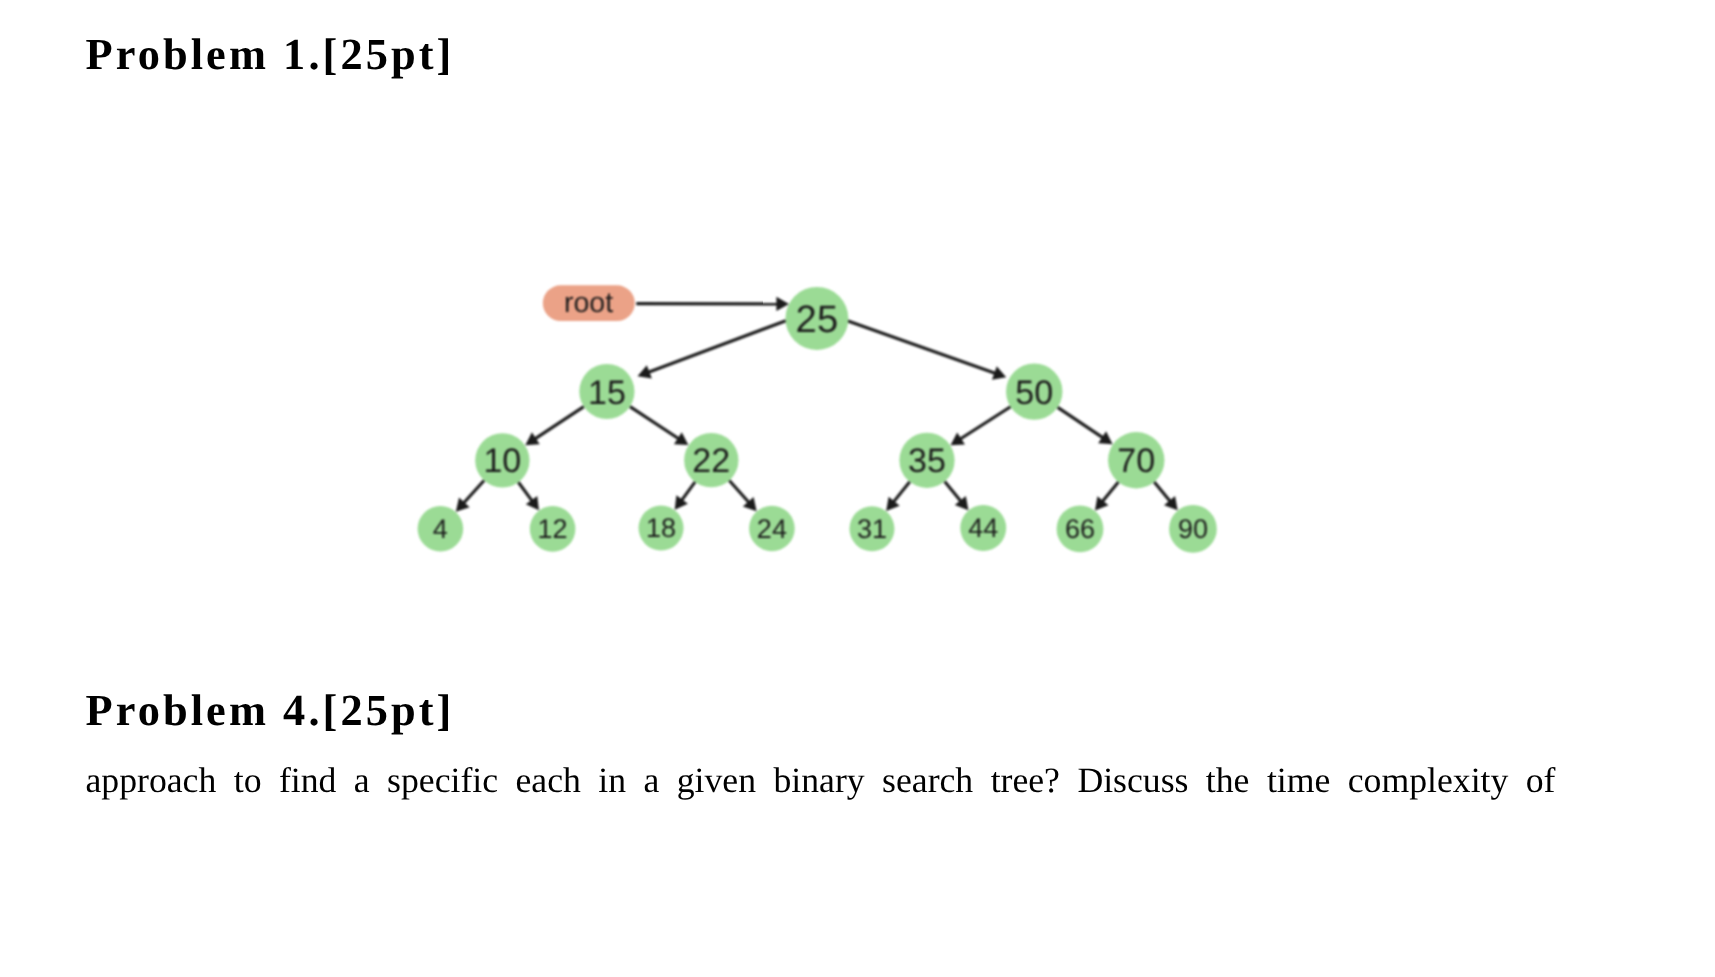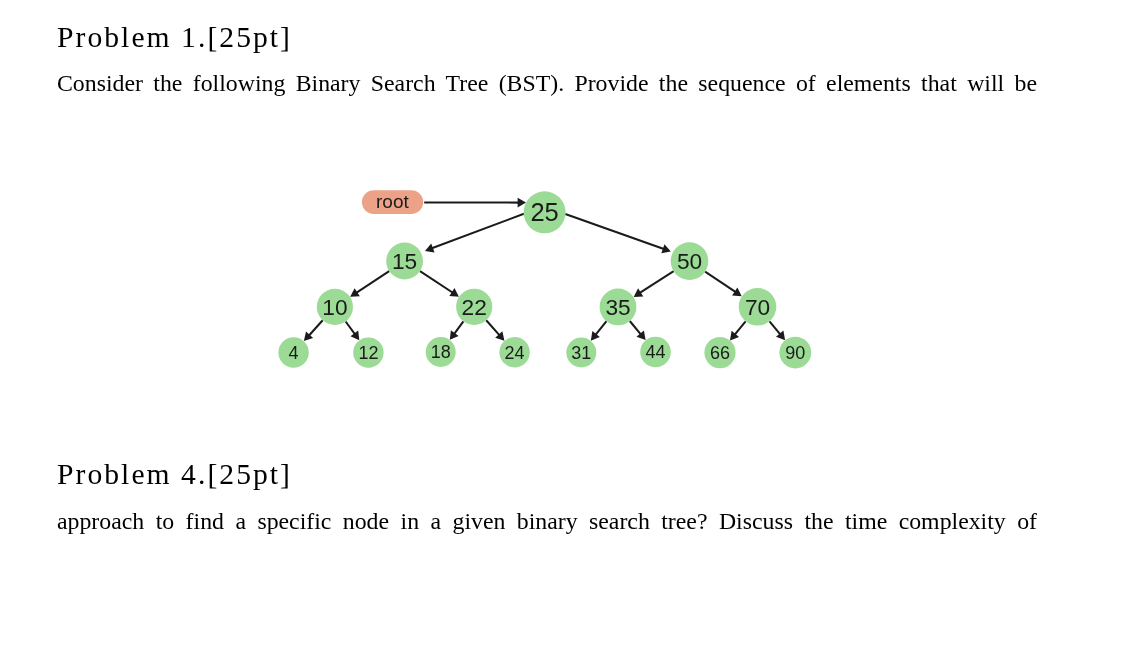--- a/index.html
+++ b/index.html
@@ -1,27 +1,26 @@
 <!DOCTYPE html>
 <html><head>
 <meta charset="utf-8">
 <style>
   html,body{margin:0;padding:0;}
   body{width:1143px;height:651px;background:#ffffff;position:relative;overflow:hidden;
        font-family:"Liberation Serif",serif;color:#000;}
-  .title{position:absolute;left:57px;font-weight:normal;font-size:29.6px;line-height:29.6px;letter-spacing:2.05px;white-space:nowrap;}
+  .title{position:absolute;left:57px;font-weight:bold;font-size:29.6px;line-height:29.6px;letter-spacing:2.05px;white-space:nowrap;}
   .para{position:absolute;left:57px;width:980px;font-size:23.8px;}
   .ln{height:29.5px;line-height:29.5px;text-align:justify;text-align-last:justify;white-space:nowrap;}
   .ln.last{text-align-last:left;}
 </style>
 </head>
 <body>
   <div class="title" style="top:23.2px;">Problem 1.[25pt]</div>
   <div class="para" style="top:68.9px;">
-    <div class="ln">Consider the following Binary Search Tree (BST). Provide the sequence of elements that will be</div>
   </div>
 
   <svg id="tree" width="564" height="204" viewBox="268 178 564 204" style="position:absolute;left:268px;top:178px;filter:blur(0.6px);">
     <line x1="523.9" y1="213.8" x2="430.5" y2="248.8" stroke="#1b1b1b" stroke-width="2.05"></line>
     <polygon points="425.0,250.9 431.2,243.5 434.6,252.4" fill="#1b1b1b"></polygon>
     <line x1="565.3" y1="214.0" x2="665.3" y2="249.5" stroke="#1b1b1b" stroke-width="2.05"></line>
     <polygon points="670.8,251.5 661.3,253.2 664.5,244.2" fill="#1b1b1b"></polygon>
     <line x1="389.2" y1="271.1" x2="355.1" y2="293.6" stroke="#1b1b1b" stroke-width="2.05"></line>
     <polygon points="350.2,296.8 354.6,288.2 359.8,296.2" fill="#1b1b1b"></polygon>
     <line x1="420.0" y1="271.1" x2="454.0" y2="293.5" stroke="#1b1b1b" stroke-width="2.05"></line>
@@ -77,14 +76,14 @@
     <circle cx="655.5" cy="352.0" r="15.3" fill="#9bdb95"></circle>
     <text x="655.5" y="352.0" dy="6.3" font-family="Liberation Sans, sans-serif" font-size="18" fill="#1b1b1b" text-anchor="middle">44</text>
     <circle cx="720.0" cy="352.6" r="15.6" fill="#9bdb95"></circle>
     <text x="720.0" y="352.6" dy="6.3" font-family="Liberation Sans, sans-serif" font-size="18" fill="#1b1b1b" text-anchor="middle">66</text>
     <circle cx="795.3" cy="352.6" r="15.9" fill="#9bdb95"></circle>
     <text x="795.3" y="352.6" dy="6.3" font-family="Liberation Sans, sans-serif" font-size="18" fill="#1b1b1b" text-anchor="middle">90</text>
   </svg>
 
   <div class="title" style="top:459.7px;">Problem 4.[25pt]</div>
   <div class="para" style="top:507.2px;">
-    <div class="ln">approach to find a specific node in a given binary search tree? Discuss the time complexity of</div>
+    <div class="ln">approach to find a specific each in a given binary search tree? Discuss the time complexity of</div>
   </div>
 
 </body></html>

